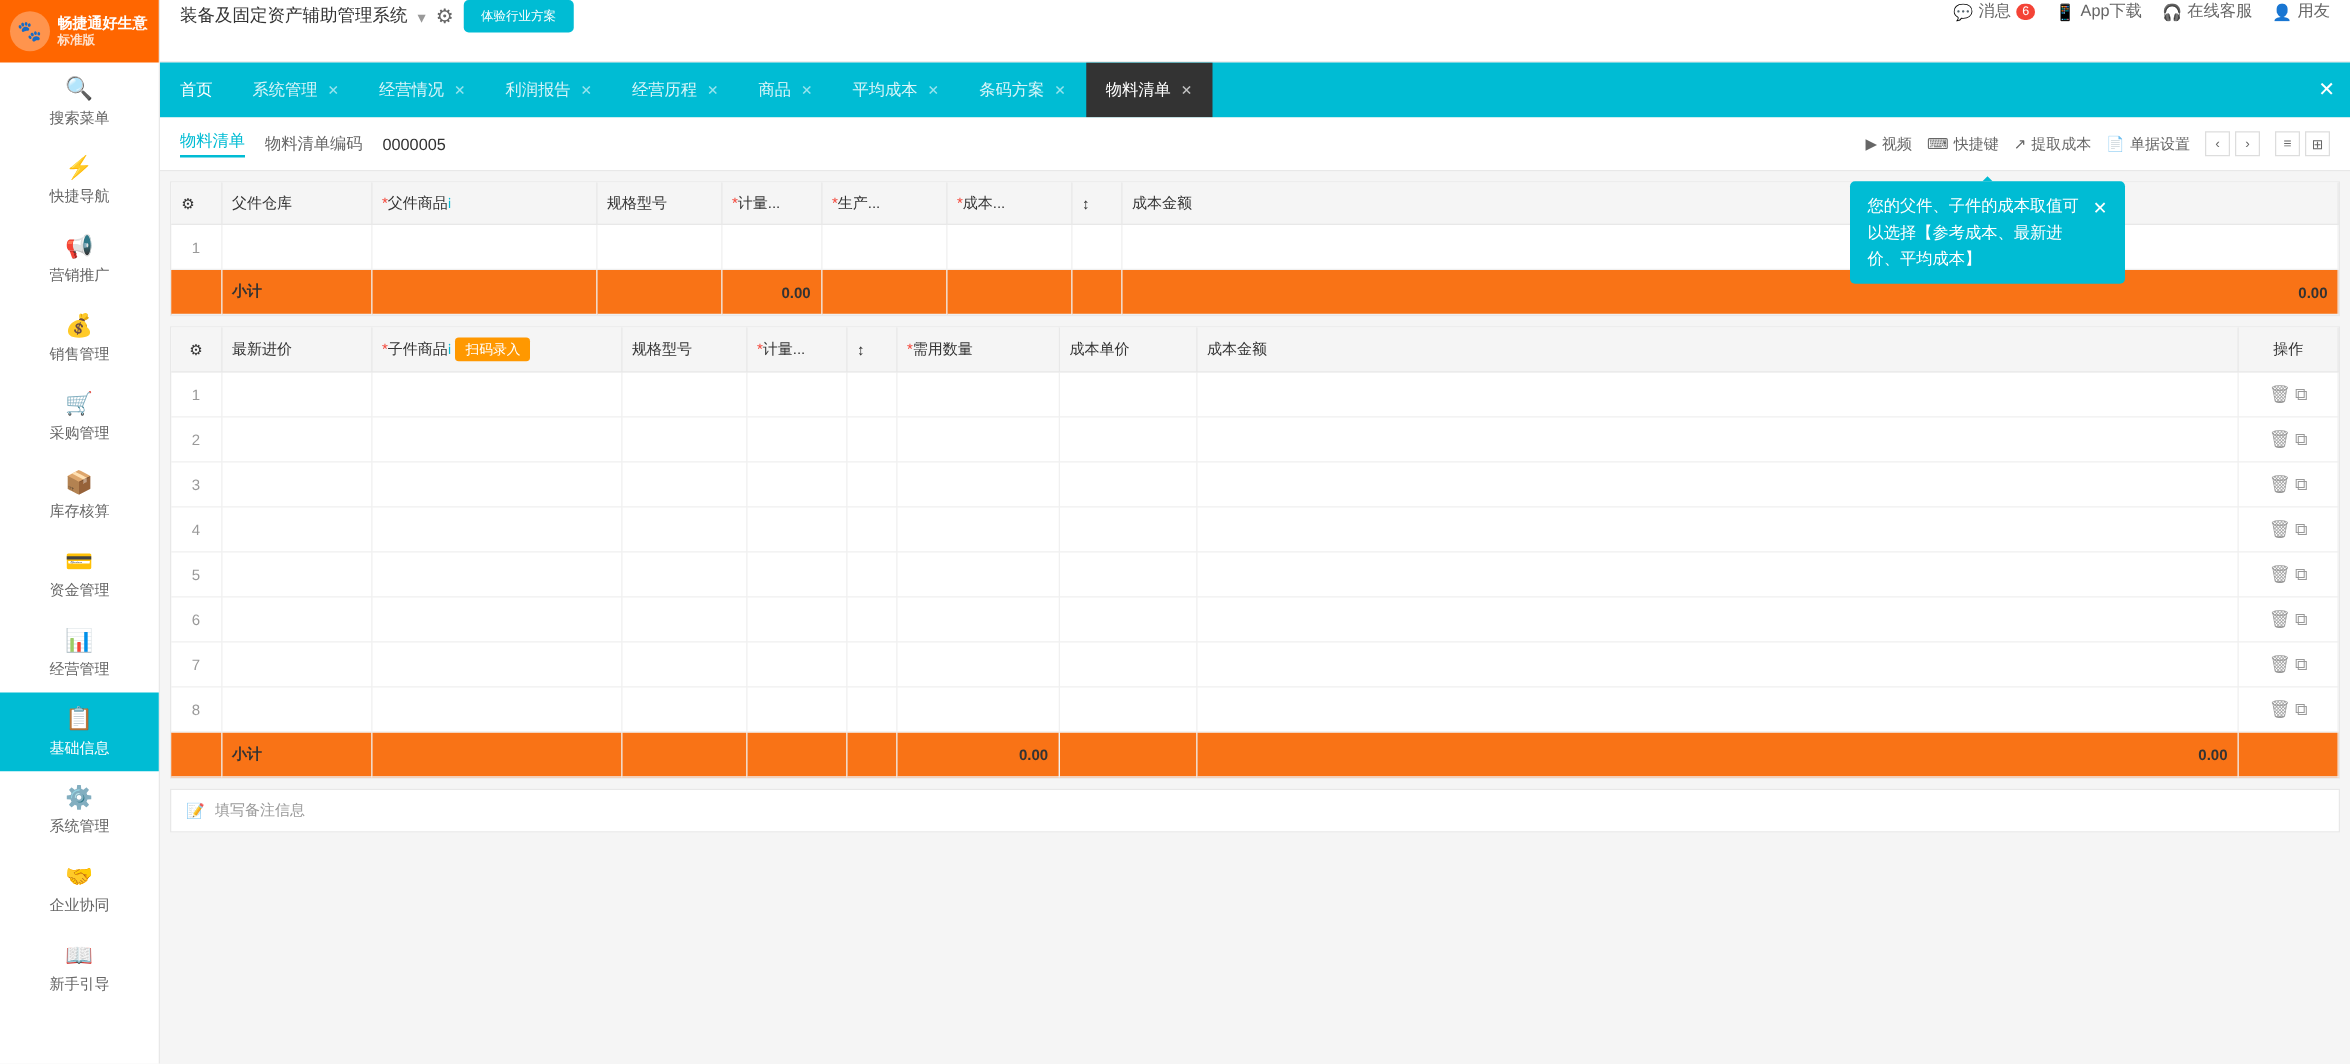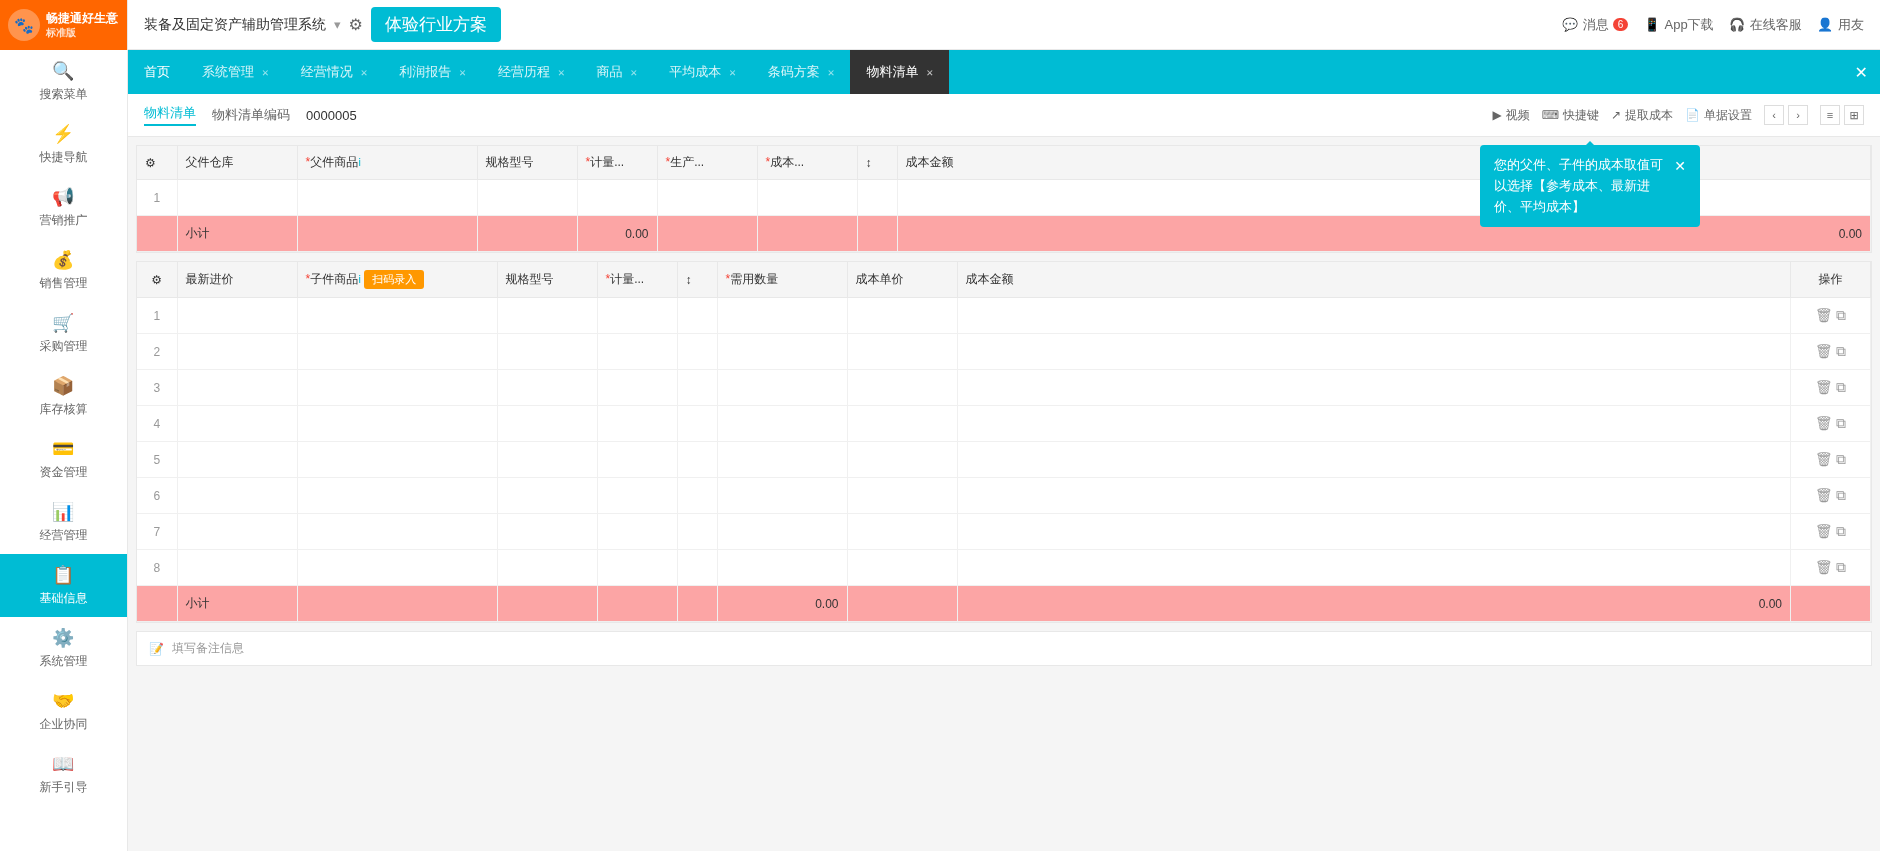--- a/index.html
+++ b/index.html
@@ -11,26 +11,26 @@
     .sidebar-logo-icon { width: 32px; height: 32px; background: rgba(255,255,255,0.3); border-radius: 50%; display: flex; align-items: center; justify-content: center; font-size: 16px; }
     .sidebar-logo-text { font-size: 12px; font-weight: bold; line-height: 1.3; }
     .sidebar-item { display: flex; flex-direction: column; align-items: center; padding: 10px 4px; cursor: pointer; color: #666; gap: 4px; font-size: 12px; }
     .sidebar-item.active { color: #fff; background: #00bcd4; }
     .sidebar-item .icon { font-size: 18px; }
 
     
     .main { flex: 1; display: flex; flex-direction: column; overflow: hidden; }
 
     
-    .topbar { background: #fff; height: 50px; display: flex; align-items: center; justify-content: space-between; padding: 0 16px; border-bottom: 1px solid #e8e8e8; flex-shrink: 0; }
+    .topbar { background: #fff; height: 50px; display: flex; align-items: flex-start; justify-content: space-between; padding: 0 16px; border-bottom: 1px solid #e8e8e8; flex-shrink: 0; }
     .topbar-left { display: flex; align-items: center; gap: 8px; }
     .topbar-title { font-size: 14px; color: #333; }
     .topbar-arrow { color: #999; }
     .topbar-gear { color: #666; font-size: 16px; cursor: pointer; }
-    .topbar-btn { background: #00bcd4; color: #fff; border: none; border-radius: 4px; padding: 6px 14px; cursor: pointer; font-size: 17px; }
+    .topbar-btn { background: #00bcd4; color: #fff; border: none; border-radius: 4px; padding: 6px 14px; cursor: pointer; font-size: 10px; }
     .topbar-right { display: flex; align-items: center; gap: 16px; color: #666; font-size: 13px; }
     .topbar-right-item { display: flex; align-items: center; gap: 4px; cursor: pointer; }
     .badge { background: #f44336; color: #fff; border-radius: 10px; font-size: 10px; padding: 1px 5px; }
 
     
     .nav-tabs { background: #00bcd4; display: flex; align-items: center; flex-shrink: 0; overflow: hidden; }
     .nav-tab { padding: 0 16px; height: 44px; display: flex; align-items: center; color: rgba(255,255,255,0.85); cursor: pointer; font-size: 13px; white-space: nowrap; gap: 4px; }
     .nav-tab.home { color: #fff; }
     .nav-tab.active { background: #333; color: #fff; }
     .nav-tab .close-x { font-size: 11px; opacity: 0.7; margin-left: 4px; }
@@ -50,21 +50,21 @@
 
     
     .section { background: #fff; margin: 8px; border: 1px solid #e8e8e8; flex-shrink: 0; }
     .section-title { padding: 8px 12px; font-size: 13px; font-weight: bold; color: #333; border-bottom: 1px solid #f0f0f0; }
 
     
     .data-table { width: 100%; border-collapse: collapse; }
     .data-table th { background: #f5f5f5; padding: 8px 8px; font-weight: normal; color: #333; font-size: 12px; border-bottom: 1px solid #e8e8e8; border-right: 1px solid #e8e8e8; text-align: left; white-space: nowrap; }
     .data-table td { padding: 6px 8px; border-bottom: 1px solid #f0f0f0; border-right: 1px solid #f0f0f0; font-size: 12px; color: #333; height: 36px; }
     .data-table td.row-num { color: #999; text-align: center; width: 40px; }
-    .data-table tr.subtotal td { background: #fca5a5; font-weight: normal; }
+    .data-table tr.subtotal td { background: #f97316; font-weight: bold; }
     .data-table td.amount { text-align: right; }
 
     .scan-btn { background: #ff9800; color: #fff; border: none; border-radius: 3px; padding: 2px 8px; font-size: 11px; cursor: pointer; }
 
     
     .tooltip-box { position: absolute; background: #00bcd4; color: #fff; padding: 10px 14px; border-radius: 4px; font-size: 13px; line-height: 1.6; width: 220px; z-index: 100; }
     .tooltip-box::before { content: ''; position: absolute; top: -8px; left: 50%; transform: translateX(-50%); border: 4px solid transparent; border-bottom-color: #00bcd4; }
     .tooltip-close { float: right; cursor: pointer; font-size: 14px; margin-left: 8px; }
     .action-icon { color: #999; cursor: pointer; font-size: 14px; }
 
@@ -175,21 +175,21 @@
         <span>在线客服</span>
       </div>
       <div class="topbar-right-item">
         <span>👤</span>
         <span>用友</span>
       </div>
     </div>
   </div>
 
   <div class="nav-tabs">
-    <div id="nav-tabs-container" style="display:flex;align-items:stretch;flex:1;overflow:hidden;font-family:Liberation Mono, monospace;">
+    <div id="nav-tabs-container" style="display:flex;align-items:stretch;flex:1;overflow:hidden;">
         <div class="nav-tab home">
           <span>首页</span>
         </div>
         <div class="nav-tab">
           <span>系统管理</span>
           <span class="close-x">✕</span>
         </div>
         <div class="nav-tab">
           <span>经营情况</span>
           <span class="close-x">✕</span>

